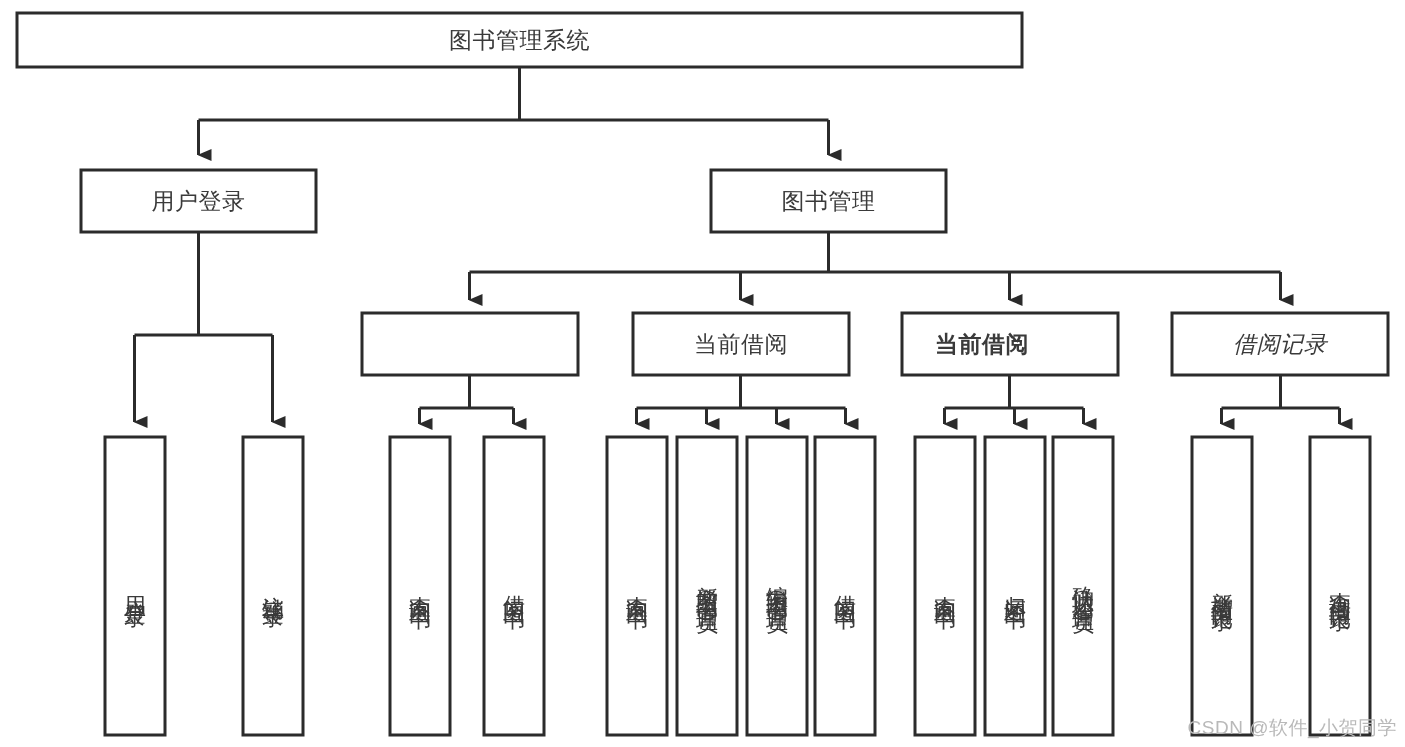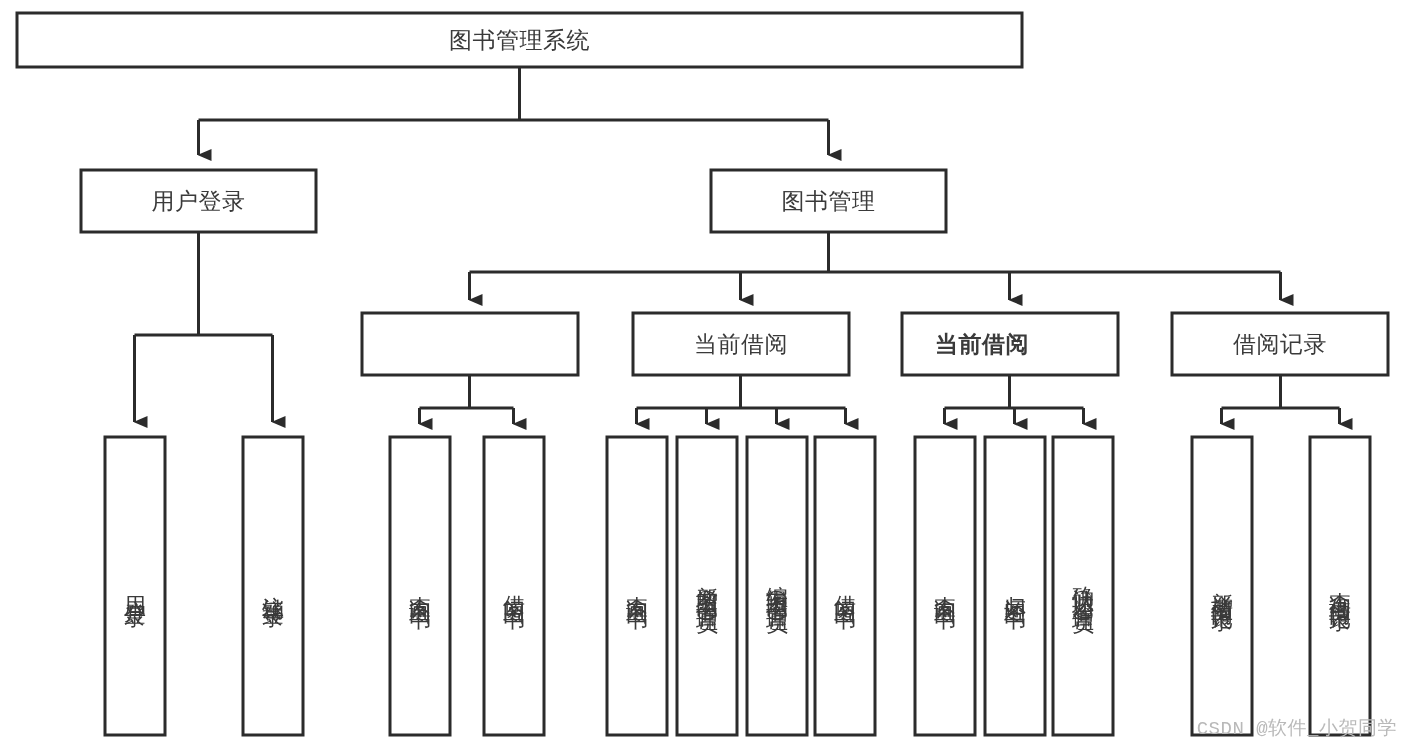--- a/index.html
+++ b/index.html
@@ -68,21 +68,20 @@
     white-space: nowrap;
   }
   .watermark {
     position: absolute;
     right: 8px;
     bottom: 6px;
     font-size: 19px;
     color: #b9b9b9;
     letter-spacing: 0.5px;
     white-space: nowrap;
-    font-family: Liberation Mono, monospace;
   }
 </style>
 </head>
 <body>
 
 <div id="diagram-root">
 
   <svg class="diagram-canvas" viewBox="0 0 1405 747">
     <defs>
       <marker id="arrow" viewBox="0 0 12 14" refX="6" refY="13" markerWidth="12" markerHeight="14" orient="auto-start-reverse" markerUnits="userSpaceOnUse">
@@ -158,21 +157,21 @@
     <rect class="node-box" x="1310" y="437" width="60" height="298"></rect>
   </svg>
 
   <div class="label-h" style="left:17px; top:13px; width:1005px; height:54px;">图书管理系统</div>
 
   <div class="label-h" style="left:81px; top:170px; width:235px; height:62px;">用户登录</div>
   <div class="label-h" style="left:711px; top:170px; width:235px; height:62px;">图书管理</div>
 
   <div class="label-h" style="left:633px; top:313px; width:216px; height:62px;">当前借阅</div>
   <div class="label-h" style="left:874px; top:313px; width:216px; height:62px;font-weight:bold;">当前借阅</div>
-  <div class="label-h" style="left:1172px; top:313px; width:216px; height:62px;">借阅记录</div>
+  <div class="label-h" style="left:1172px; top:313px; width:216px; height:62px;font-style:italic;">借阅记录</div>
 
   <div class="label-v" style="left:105px;  top:437px; width:60px; height:298px;">
       <span>用户登录</span>
     </div>
   <div class="label-v" style="left:243px;  top:437px; width:60px; height:298px;">
       <span>注销登录</span>
     </div>
   <div class="label-v" style="left:390px;  top:437px; width:60px; height:298px;">
       <span>查询图书</span>
     </div>

